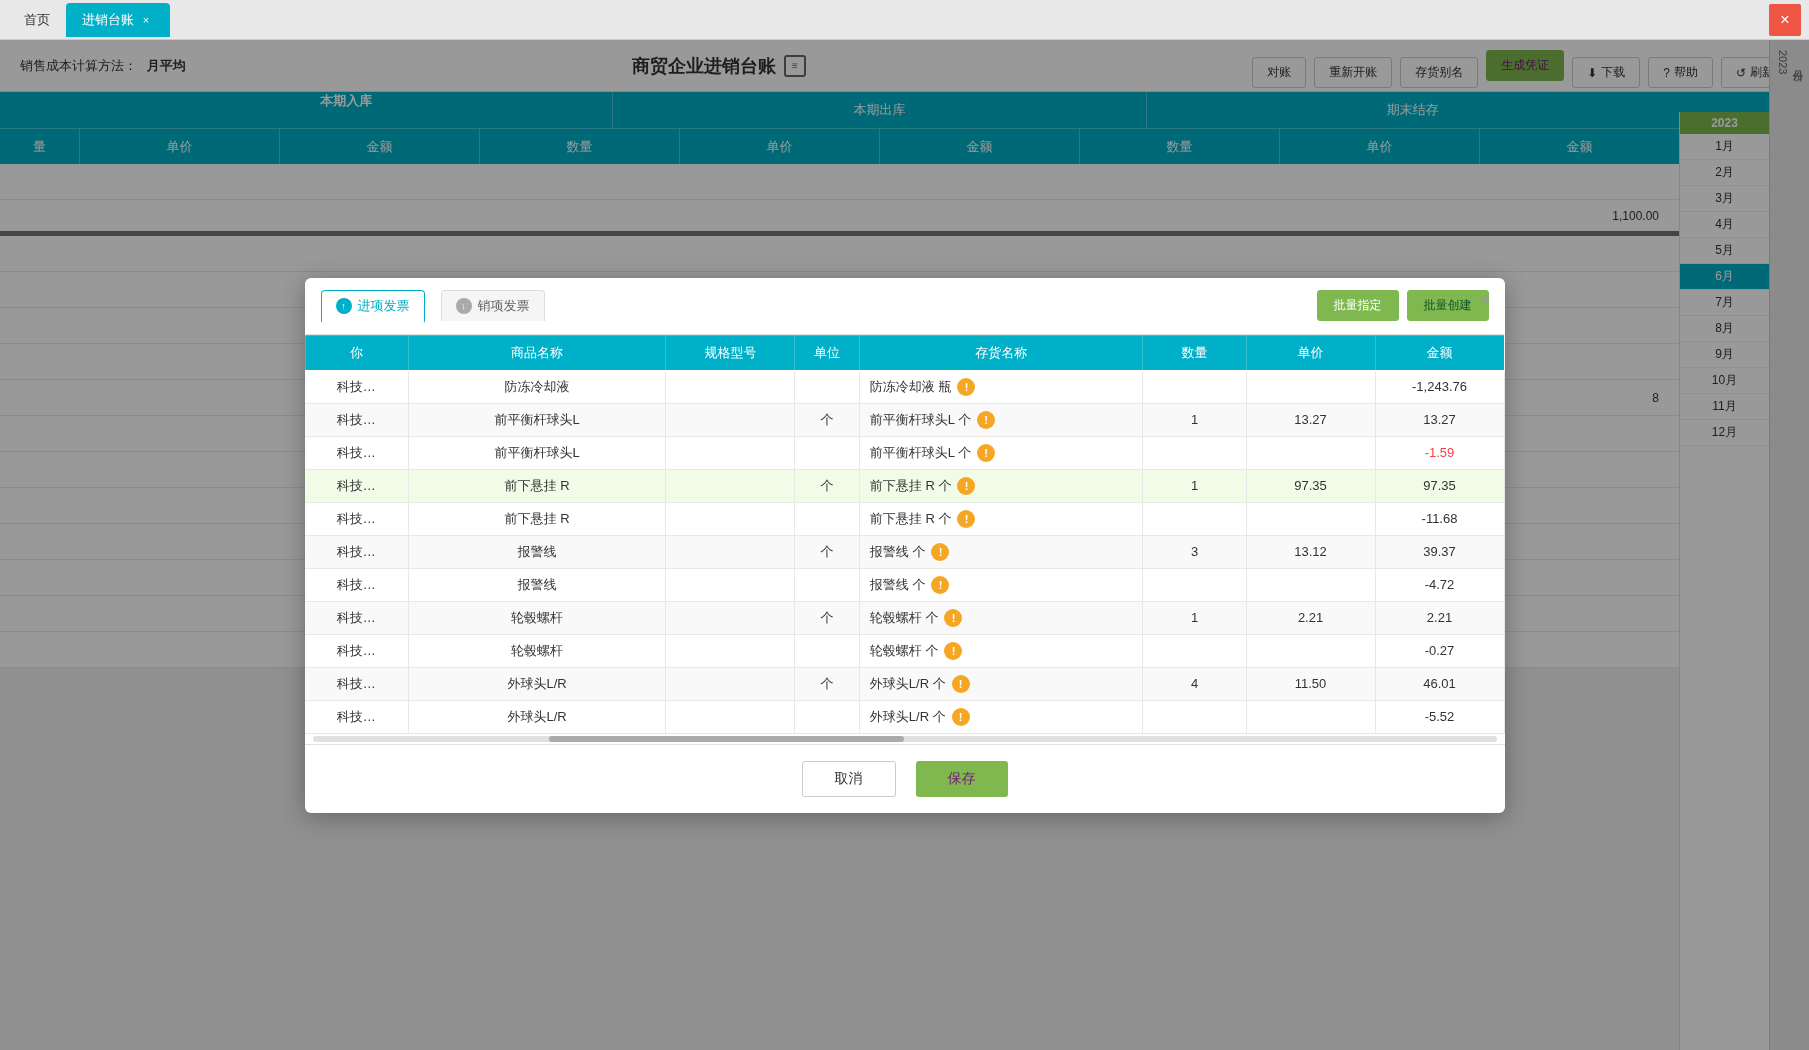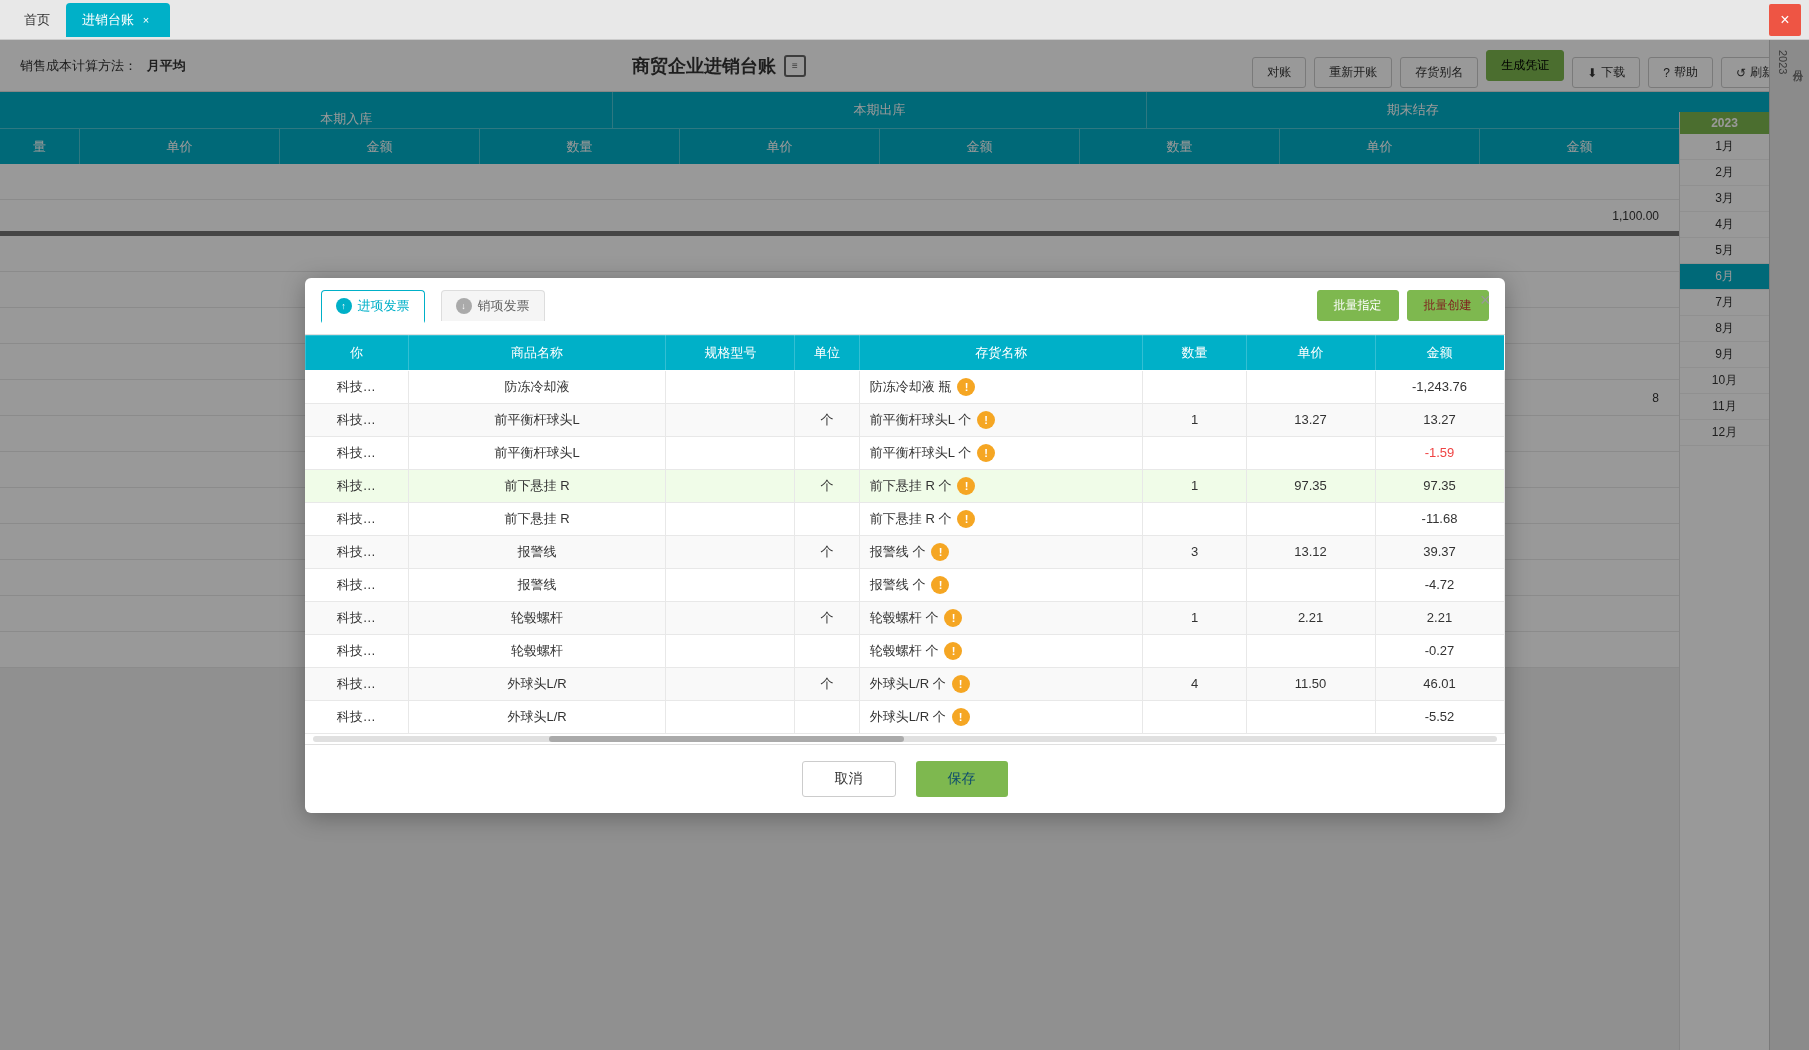--- a/index.html
+++ b/index.html
@@ -111,21 +111,21 @@
       padding: 6px 14px;
       border: 1px solid #ccc;
       background: #fff;
       border-radius: 3px;
       cursor: pointer;
       font-size: 12px;
       color: #333;
     }
     .btn-primary {
       background: #7eb84f;
-      color: #000000;
+      color: #701a75;
       border-color: #7eb84f;
     }
     .btn-outline {
       background: #fff;
       color: #333;
       border: 1px solid #ccc;
       margin-top: 14px;
     }
     .btn-icon {
       display: flex;
@@ -281,21 +281,21 @@
       background: #fff;
       border-radius: 3px;
       cursor: pointer;
       font-size: 14px;
       color: #333;
     }
     .btn-save {
       padding: 8px 32px;
       border: none;
       background: #7eb84f;
-      color: #0c4a6e;
+      color: #701a75;
       border-radius: 3px;
       cursor: pointer;
       font-size: 14px;
     }
 
     .scrollbar-indicator {
       height: 6px;
       background: #e0e0e0;
       border-radius: 3px;
       margin: 4px 0;
@@ -361,21 +361,21 @@
       </button>
       <button class="btn btn-outline btn-icon">
         <span>↺</span>
         <span>刷新</span>
       </button>
     </div>
   </div>
 
   <div style="background:#00b0c8; display:flex; height:36px; align-items:center; color:#fff; padding-right:130px;">
     <div style="flex:0 0 80px;"></div>
-    <div style="flex:1; text-align:center; border-right:1px solid rgba(255,255,255,0.3); height:100%; display:flex; align-items:flex-end; justify-content:center;">
+    <div style="flex:1; text-align:center; border-right:1px solid rgba(255,255,255,0.3); height:100%; display:flex; align-items:flex-start; justify-content:center;font-weight:bold;">
       <span>本期入库</span>
     </div>
     <div style="flex:1; text-align:center; border-right:1px solid rgba(255,255,255,0.3); height:100%; display:flex; align-items:center; justify-content:center;">
       <span>本期出库</span>
     </div>
     <div style="flex:1; text-align:center; height:100%; display:flex; align-items:center; justify-content:center;">
       <span>期末结存</span>
     </div>
   </div>
 
@@ -457,21 +457,21 @@
         <div class="modal-tab active">
           <span class="modal-tab-icon">↑</span>
           <span>进项发票</span>
         </div>
         <div class="modal-tab">
           <span class="modal-tab-icon2">↓</span>
           <span>销项发票</span>
         </div>
         <div class="modal-header-btns">
           <button class="btn btn-primary" style="background:#7eb84f; border-color:#7eb84f; color:#fff; padding:6px 16px;">批量指定</button>
-          <button class="btn btn-primary" style="background:#7eb84f; border-color:#7eb84f; color:#7f1d1d; padding:6px 16px;">批量创建</button>
+          <button class="btn btn-primary" style="background:#7eb84f; border-color:#7eb84f; color:#14532d; padding:6px 16px;">批量创建</button>
         </div>
         <button class="modal-close" style="position:absolute; right:14px; top:12px; font-size:18px; cursor:pointer; background:none; border:none; color:#999;">×</button>
       </div>
 
       <div class="modal-table-wrap">
         <table class="modal-table">
           <thead>
             <tr>
               <th style="width:80px;">你</th>
               <th style="width:200px;">商品名称</th>

